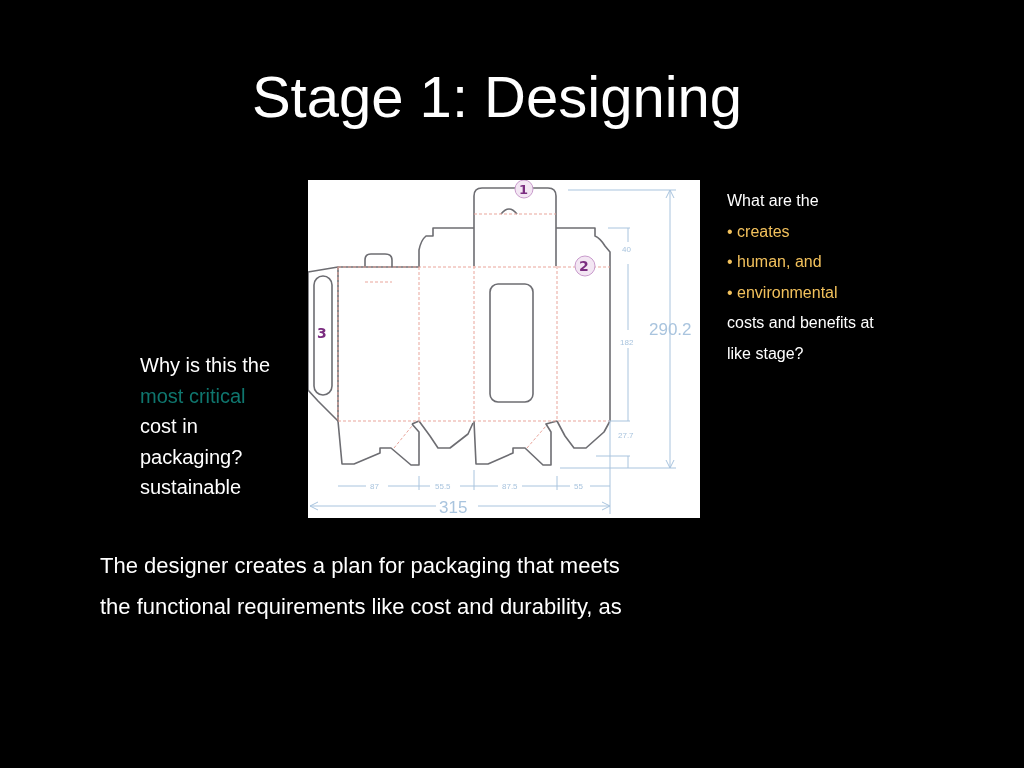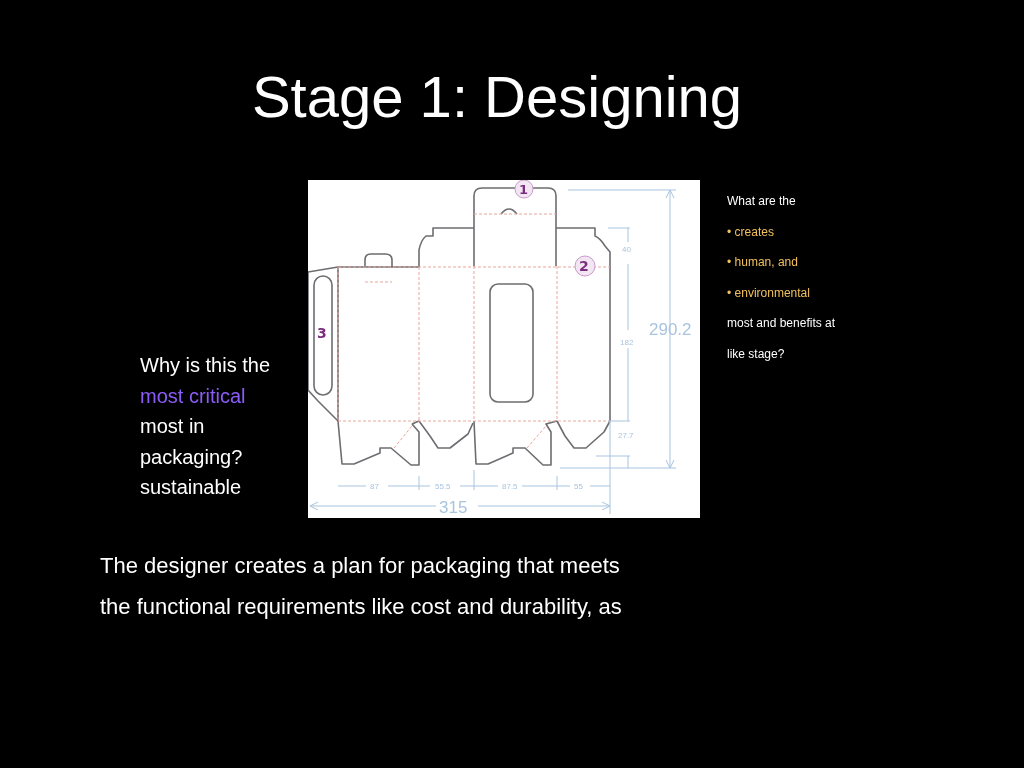--- a/index.html
+++ b/index.html
@@ -3,22 +3,22 @@
 <meta charset="utf-8">
 <style>
   html, body { margin:0; padding:0; }
   body { width:1024px; height:768px; background:#000; position:relative; overflow:hidden;
          font-family:"Liberation Sans", sans-serif; color:#fff; }
   .title { position:absolute; left:0; width:994px; top:62px; text-align:center;
            font-size:58px; line-height:70px; color:#fff; }
   .figure { position:absolute; left:308px; top:180px; width:392px; height:338px; background:#fff; }
   .figure svg { display:block; }
   .left-q { position:absolute; left:113px; top:350px; width:190px; font-size:20px; line-height:30.5px;margin-left:27px; }
-  .right-q { position:absolute; left:727px; top:186px; width:260px; font-size:12px; line-height:30.5px; }
-  .accent-red { color:#8b5cf6; }
+  .right-q { position:absolute; left:727px; top:186px; width:260px; font-size:16px; line-height:30.5px; }
+  .accent-red { color:#0f766e; }
   .accent-gold { color:#f2c15c; }
   .body-text { position:absolute; left:100px; top:546px; width:840px; font-size:22px; line-height:40.5px; }
   .line { display:block; white-space:nowrap; }
 </style>
 </head>
 <body>
 
 <div class="title">Stage 1: Designing</div>
 
 <div class="figure">
@@ -118,39 +118,39 @@
       <circle cx="277" cy="86" r="10" fill="#f3e6f3" stroke="#c99bcc" stroke-width="1"></circle>
       <text x="271" y="91" font-size="14">2</text>
       <text x="9" y="158" font-size="14">3</text>
     </g>
   </svg>
 </div>
 
 <div class="left-q">
   <span class="line">Why is this the</span>
   <span class="line accent-red">most critical</span>
-  <span class="line">most in</span>
+  <span class="line">cost in</span>
   <span class="line">packaging?</span>
   <span class="line">sustainable</span>
 </div>
 
 <div class="right-q">
   <span class="line">What are the</span>
   <span class="line accent-gold">
     <span>•</span>
     <span>creates</span>
   </span>
   <span class="line accent-gold">
     <span>•</span>
     <span>human, and</span>
   </span>
   <span class="line accent-gold">
     <span>•</span>
     <span>environmental</span>
   </span>
-  <span class="line">most and benefits at</span>
+  <span class="line">costs and benefits at</span>
   <span class="line">like stage?</span>
 </div>
 
 <div class="body-text">
   <span class="line">The designer creates a plan for packaging that meets</span>
   <span class="line">the functional requirements like cost and durability, as</span>
 </div>
 
 </body></html>

